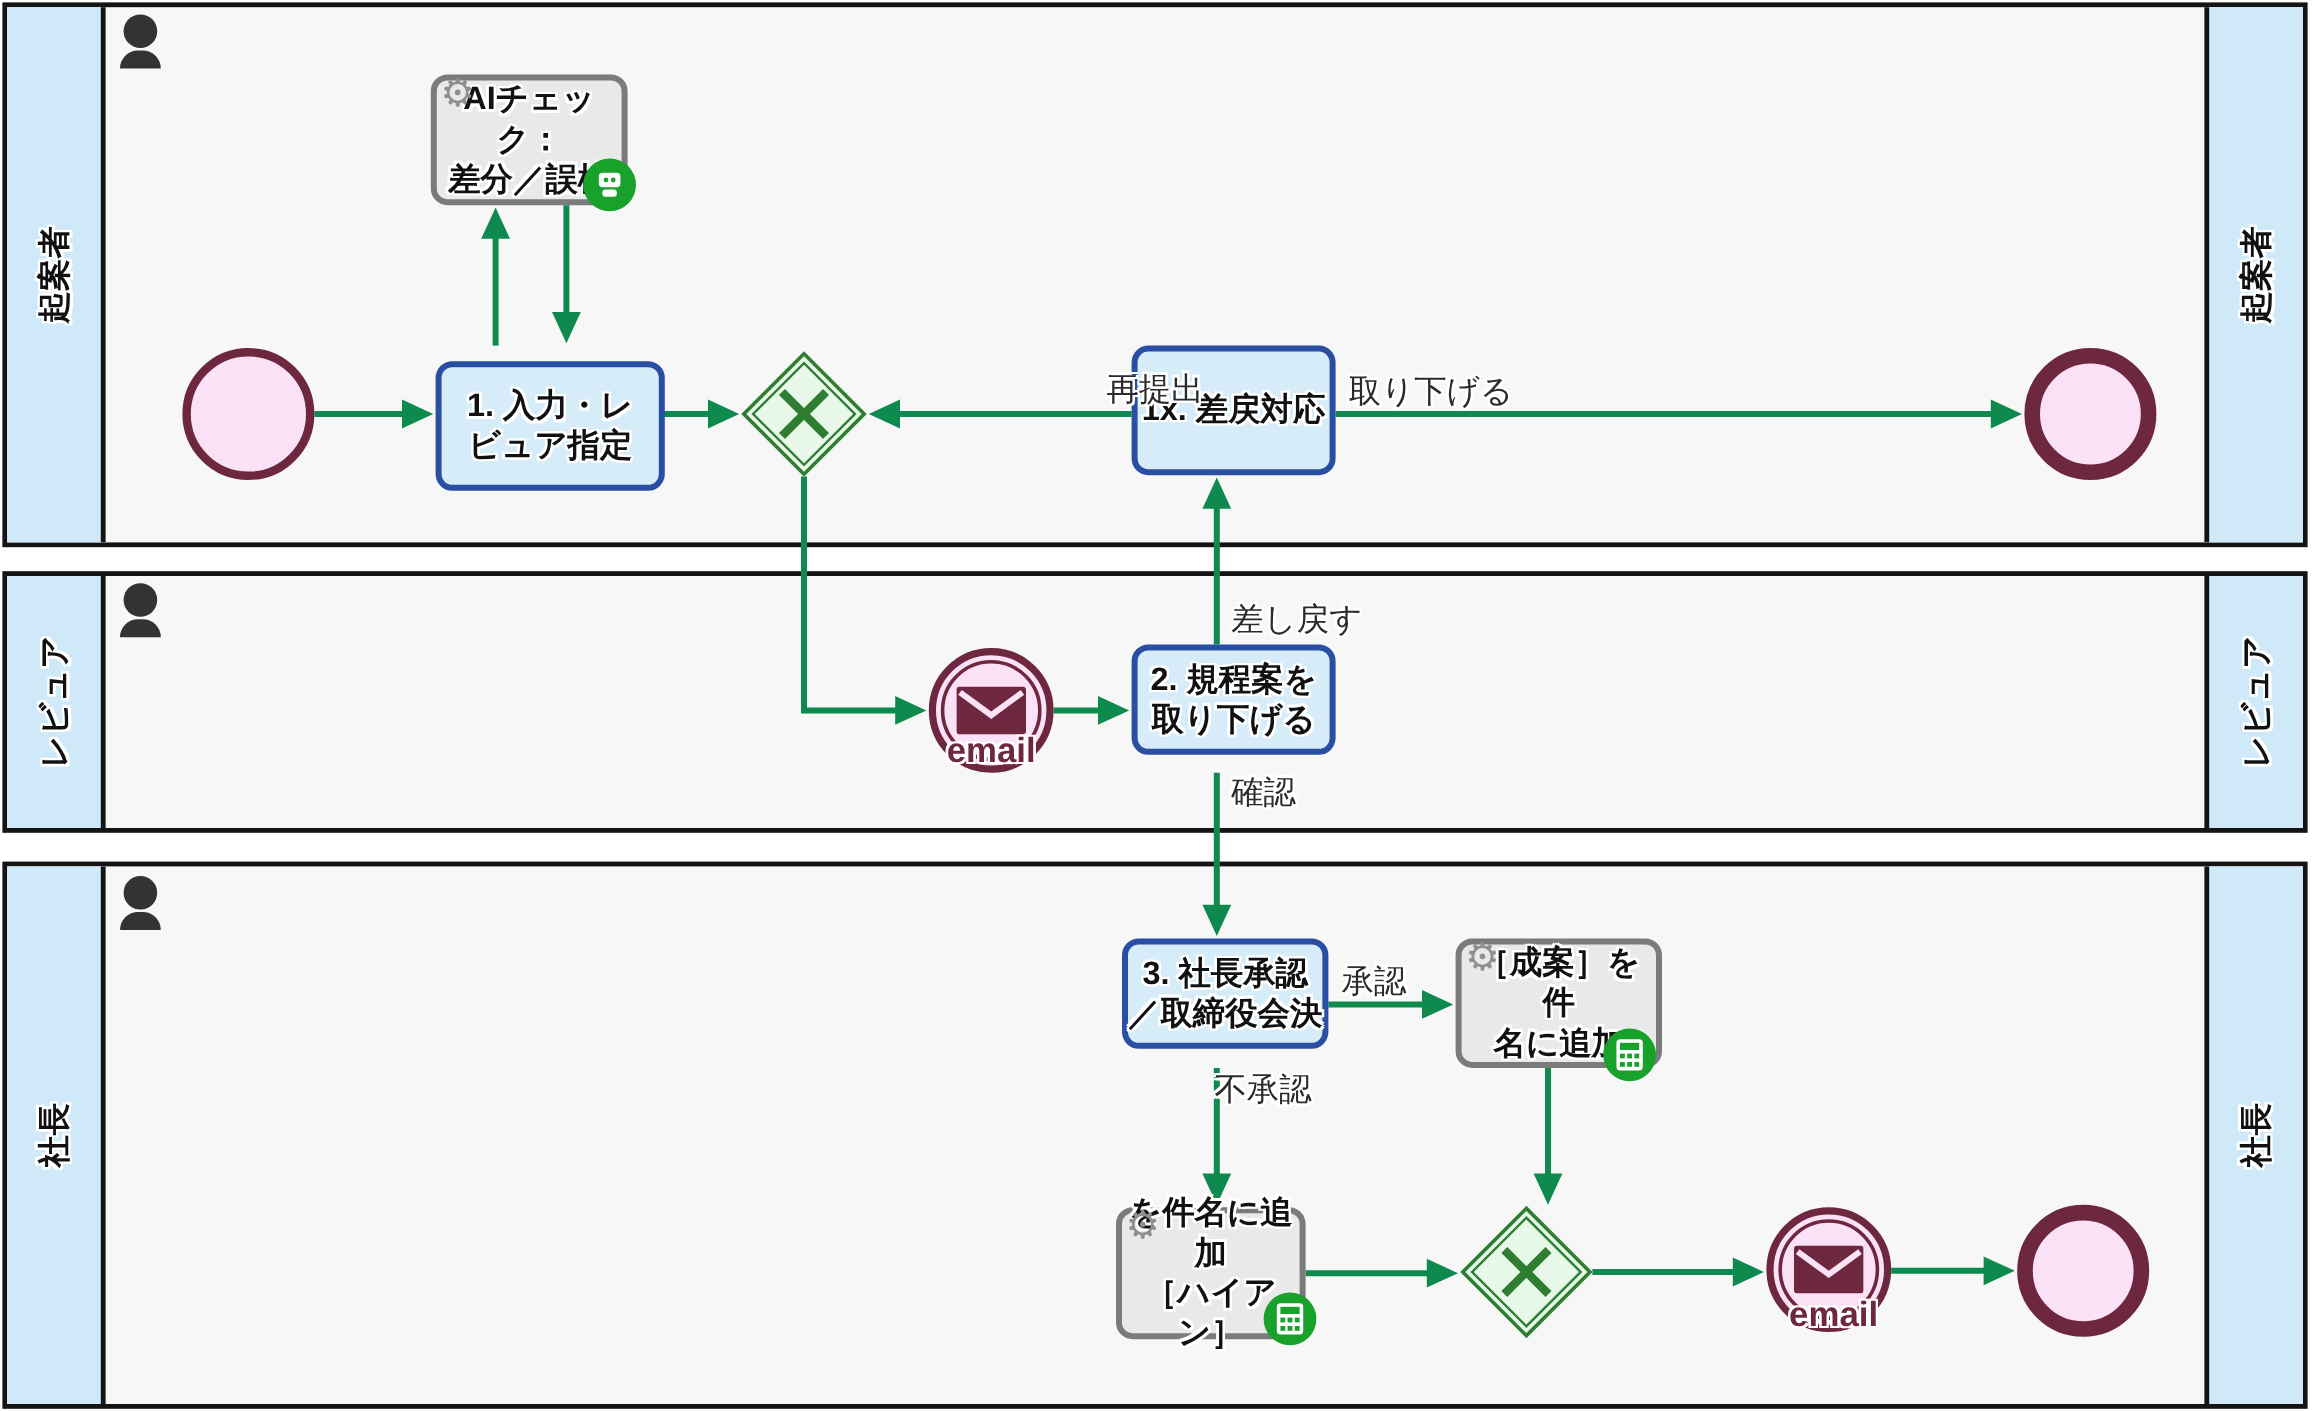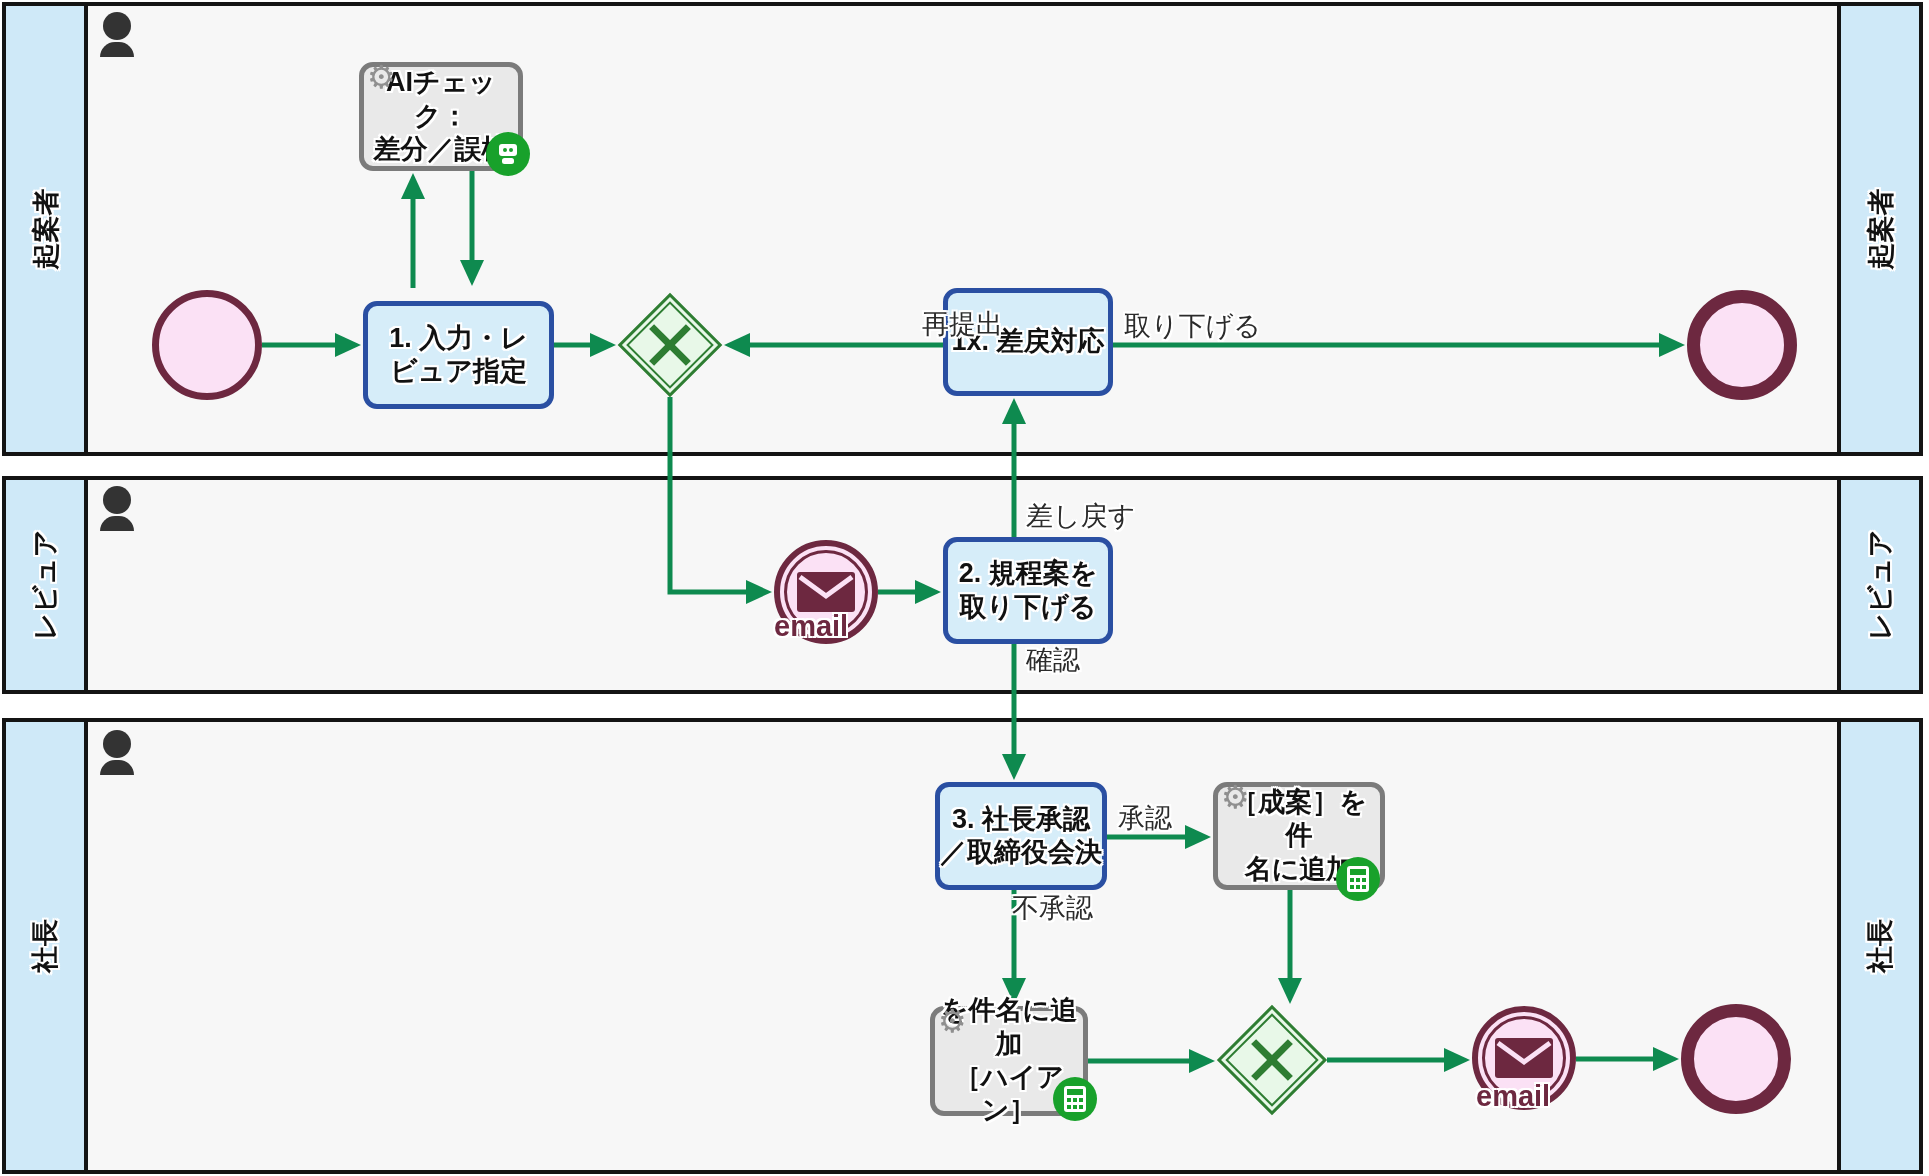--- a/index.html
+++ b/index.html
@@ -34,21 +34,21 @@
   .task.service{background:#e9e9e9;border:5px solid #7b7b7b;}
   .gear{position:absolute;top:-6px;left:3px;font-size:32px;color:#8f8f8f;font-weight:normal;text-shadow:none;line-height:1;}
   .badge{position:absolute;width:44px;height:44px;border-radius:50%;background:#18a12b;
         display:flex;align-items:center;justify-content:center;z-index:3;}
 
   .event{position:absolute;border-radius:50%;background:#fbe1f5;box-sizing:border-box;z-index:2;}
   .event.start{border:7px solid #6d2840;}
   .event.end{border:13px solid #6d2840;}
   .event.email{border:6px solid #6d2840;display:flex;align-items:center;justify-content:center;}
   .email-inner{position:absolute;inset:4px;border:3px solid #6d2840;border-radius:50%;}
-  .email-label{position:absolute;z-index:3;color:#6d2840;font-weight:bold;font-size:29px;text-align:left;
+  .email-label{position:absolute;z-index:3;color:#6d2840;font-weight:bold;font-size:29px;text-align:center;
         text-shadow:-2px -2px 0 #fff,2px -2px 0 #fff,-2px 2px 0 #fff,2px 2px 0 #fff;}
 
   .gateway{position:absolute;transform:rotate(45deg);background:#e8f8e8;border:3px solid #2e7d32;
         box-sizing:border-box;z-index:2;}
   .gw-inner{position:absolute;inset:3px;border:2px solid #2e7d32;}
   .gw-x1,.gw-x2{position:absolute;left:50%;top:50%;background:#2e7d32;transform:translate(-50%,-50%);}
   .gw-x1{width:52px;height:7px;}
   .gw-x2{width:7px;height:52px;}
 
   .edge-label{position:absolute;z-index:3;font-size:27px;color:#2b2b2b;white-space:nowrap;
@@ -182,26 +182,26 @@
 
   <div class="event email" style="left:774px;top:540px;width:104px;height:104px;">
     <div class="email-inner"></div>
     <svg width="58" height="40" viewBox="0 0 58 40">
       <rect x="0" y="0" width="58" height="40" rx="3" fill="#6d2840"></rect>
       <path d="M3,5 L29,24 L55,5" fill="none" stroke="#fbe1f5" stroke-width="5"></path>
     </svg>
   </div>
   <div class="email-label" style="left:774px;top:610px;width:104px;">email</div>
 
-  <div class="node task user" style="left:943px;top:537px;width:170px;height:107px;">
+  <div class="node task user" style="left:943px;top:537px;width:170px;height:92px;">
     <div>2. 規程案を</div>
     <div>取り下げる</div>
   </div>
 
-  <div class="node task user" style="left:935px;top:782px;width:172px;height:108px;">
+  <div class="node task user" style="left:935px;top:782px;width:172px;height:92px;">
     <div>3. 社長承認</div>
     <div>／取締役会決</div>
   </div>
 
   <div class="node task service" style="left:1213px;top:782px;width:172px;height:108px;">
     <span class="gear">⚙</span>
     <div>［成案］を件</div>
     <div>名に追加</div>
     <div class="badge" style="right:0px;bottom:-16px;">
       <svg width="24" height="28" viewBox="0 0 24 28">

